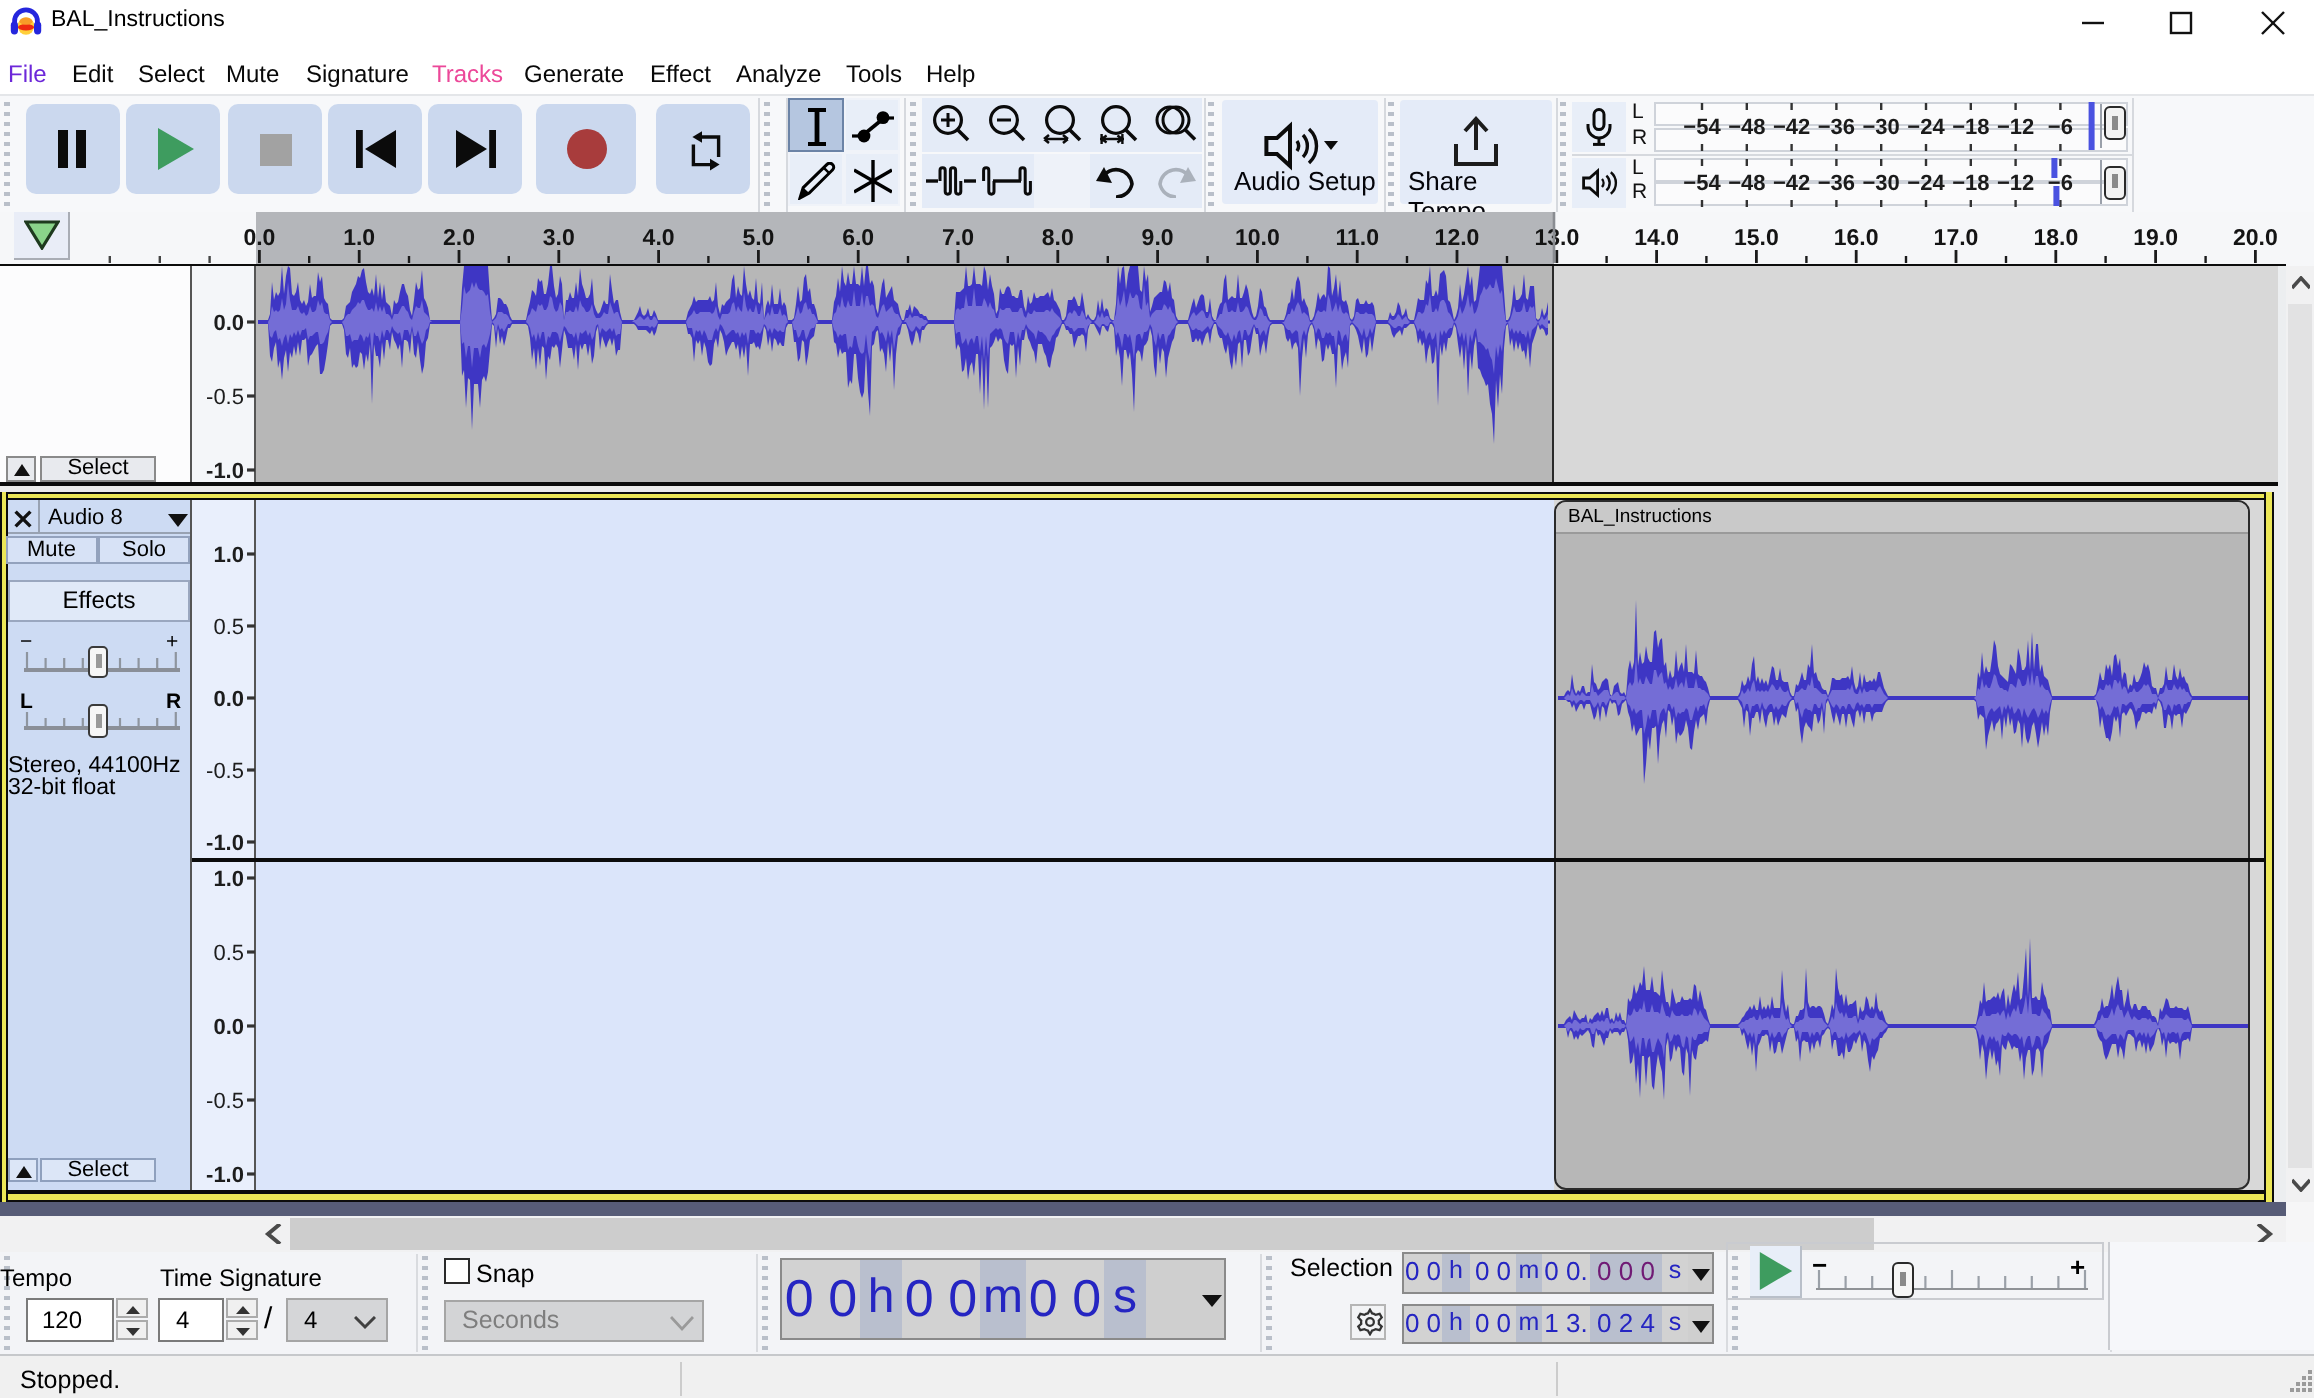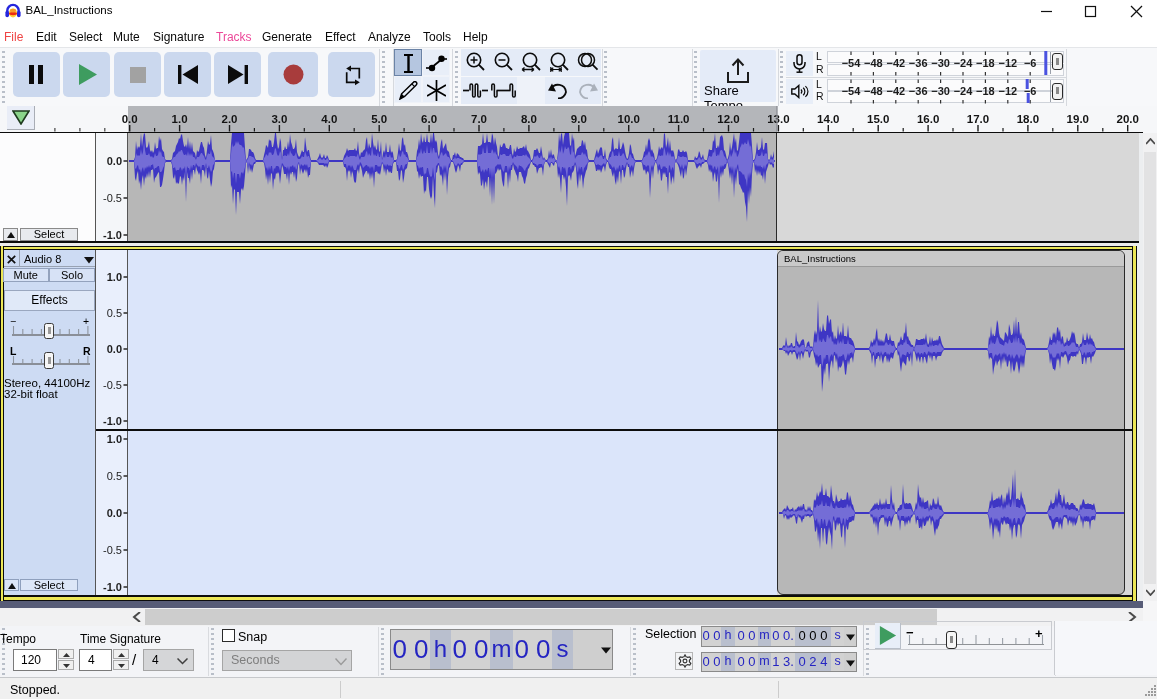--- a/index.html
+++ b/index.html
@@ -18,21 +18,21 @@
  </svg>
  <div class="tb" style="left:25.5px;top:4px;font-size:11.5px">BAL_Instructions</div>
  <svg class="a" style="left:1036px;top:0" width="121" height="23" viewBox="0 0 121 23">
   <line x1="5" y1="11.5" x2="16" y2="11.5" stroke="#111" stroke-width="1.2"></line>
   <rect x="49.5" y="6.5" width="10" height="10" fill="none" stroke="#111" stroke-width="1.2"></rect>
   <line x1="95" y1="6" x2="106" y2="17" stroke="#111" stroke-width="1.2"></line>
   <line x1="106" y1="6" x2="95" y2="17" stroke="#111" stroke-width="1.2"></line>
  </svg>
 </div>
 <div class="a" style="left:0;top:23px;width:1157px;height:24px;background:#fff">
-    <div class="tb" style="left:4px;top:7px;font-size:12px;color:#ef4444">File</div>
+    <div class="tb" style="left:4px;top:7px;font-size:12px;color:#6d28d9">File</div>
     <div class="tb" style="left:36px;top:7px;font-size:12px;color:#080808">Edit</div>
     <div class="tb" style="left:69px;top:7px;font-size:12px;color:#080808">Select</div>
     <div class="tb" style="left:113px;top:7px;font-size:12px;color:#080808">Mute</div>
     <div class="tb" style="left:153px;top:7px;font-size:12px;color:#080808">Signature</div>
     <div class="tb" style="left:216px;top:7px;font-size:12px;color:#ec4899">Tracks</div>
     <div class="tb" style="left:262px;top:7px;font-size:12px;color:#080808">Generate</div>
     <div class="tb" style="left:325px;top:7px;font-size:12px;color:#080808">Effect</div>
     <div class="tb" style="left:368px;top:7px;font-size:12px;color:#080808">Analyze</div>
     <div class="tb" style="left:423px;top:7px;font-size:12px;color:#080808">Tools</div>
     <div class="tb" style="left:463px;top:7px;font-size:12px;color:#080808">Help</div>
@@ -177,20 +177,30 @@
       <svg class="a" style="left:3px;top:5px" width="22" height="17" viewBox="0 0 22 17">
         <path d="M3 7 A8 8 0 0 1 18 10 A8 8 0 0 1 10 16.5" fill="none" stroke="#0b0b0b" stroke-width="1.8"></path>
         <path d="M0 8.5 L8 9.5 L4 1.5 Z" fill="#0b0b0b"></path>
       </svg>
     </div>
     <div class="a" style="left:573.3px;top:28.5px;width:28px;height:27px;background:#e4ebf7">
       <svg class="a" style="left:3px;top:5px" width="22" height="17" viewBox="0 0 22 17">
         <path d="M19 7 A8 8 0 0 0 4 10 A8 8 0 0 0 12 16.5" fill="none" stroke="#aab1bb" stroke-width="1.8"></path>
         <path d="M22 8.5 L14 9.5 L18 1.5 Z" fill="#aab1bb"></path>
       </svg>
+    </div>
+    <div class="a" style="left:611px;top:2px;width:78px;height:52px;background:#e4ebf8;border-radius:2px">
+      <svg class="a" style="left:21px;top:10px" width="38" height="26" viewBox="0 0 38 26">
+        <path d="M1.2 9 H6.5 L13 3 V23 L6.5 17 H1.2 Z" fill="none" stroke="#0b0b0b" stroke-width="2"></path>
+        <path d="M16.5 10.5 A4.5 4.5 0 0 1 16.5 15.5" fill="none" stroke="#0b0b0b" stroke-width="1.7"></path>
+        <path d="M19.5 7.5 A8 8 0 0 1 19.5 18.5" fill="none" stroke="#0b0b0b" stroke-width="1.7"></path>
+        <path d="M22.5 4.5 A11.5 11.5 0 0 1 22.5 21.5" fill="none" stroke="#0b0b0b" stroke-width="1.7"></path>
+        <path d="M30 10.5 L37 10.5 L33.5 15 Z" fill="#0b0b0b"></path>
+      </svg>
+      <div class="tb" style="left:6px;top:33px;font-size:13px;color:#05050a">Audio Setup</div>
     </div>
     <div class="a" style="left:700px;top:2px;width:76px;height:52px;background:#e4ebf8;border-radius:2px">
       <svg class="a" style="left:26px;top:8px" width="24" height="26" viewBox="0 0 24 26">
         <path d="M2 14 V24 H22 V14" fill="none" stroke="#1c1c1c" stroke-width="2"></path>
         <line x1="12" y1="3" x2="12" y2="17" stroke="#1c1c1c" stroke-width="2"></line>
         <path d="M6.5 7.5 L12 1.5 L17.5 7.5" fill="none" stroke="#1c1c1c" stroke-width="2"></path>
       </svg>
       <div class="tb" style="left:4px;top:33px;font-size:13px;color:#05050a">Share Tempo</div>
     </div>
     <div class="a" style="left:786px;top:2px;width:280px;height:27px">
@@ -591,21 +601,21 @@
         <path d="M8 1 L9.2 3.1 A5 5 0 0 1 11.2 3.9 L13.5 3.3 L14.7 5.4 L13 7.2 A5 5 0 0 1 13 9 L14.7 10.6 L13.5 12.7 L11.2 12.1 A5 5 0 0 1 9.2 12.9 L8 15 L6.8 12.9 A5 5 0 0 1 4.8 12.1 L2.5 12.7 L1.3 10.6 L3 9 A5 5 0 0 1 3 7.2 L1.3 5.4 L2.5 3.3 L4.8 3.9 A5 5 0 0 1 6.8 3.1 Z" fill="none" stroke="#333" stroke-width="1.3"></path>
         <circle cx="8" cy="8" r="2.2" fill="none" stroke="#333" stroke-width="1.3"></circle>
       </svg>
     </div>
     <div class="a" style="left:701px;top:0.5px;width:156px;height:20.5px;border:1px solid #8a8a8a;background:#cfcfcf">
       <div class="a" style="left:0px;top:0;width:19px;height:18.5px;background:#d2d2d2;color:#2525c2;font-size:13px;text-align:center;line-height:17.5px">0 0</div>
       <div class="a" style="left:19px;top:0;width:14px;height:18.5px;background:#b9bfce;color:#2525c2;font-size:12.5px;text-align:center;line-height:17.5px">h</div>
       <div class="a" style="left:33px;top:0;width:23px;height:18.5px;background:#d2d2d2;color:#2525c2;font-size:13px;text-align:center;line-height:17.5px">0 0</div>
       <div class="a" style="left:56px;top:0;width:13px;height:18.5px;background:#b9bfce;color:#2525c2;font-size:12.5px;text-align:center;line-height:17.5px">m</div>
       <div class="a" style="left:69px;top:0;width:24px;height:18.5px;background:#d2d2d2;color:#2525c2;font-size:13px;text-align:center;line-height:17.5px">0 0.</div>
-      <div class="a" style="left:93px;top:0;width:36px;height:18.5px;background:#b9bfce;color:#000000;font-size:13px;text-align:center;line-height:17.5px">0 0 0</div>
+      <div class="a" style="left:93px;top:0;width:36px;height:18.5px;background:#b9bfce;color:#701a75;font-size:13px;text-align:center;line-height:17.5px">0 0 0</div>
       <div class="a" style="left:129px;top:0;width:13px;height:18.5px;background:#d2d2d2;color:#2525c2;font-size:12.5px;text-align:center;line-height:17.5px">s</div>
       <svg class="a" style="left:143px;top:7.2px" width="11" height="7">
         <path d="M1 0.5 H10 L5.5 6.5 Z" fill="#111"></path>
       </svg>
     </div>
     <div class="a" style="left:701px;top:26px;width:156px;height:20.5px;border:1px solid #8a8a8a;background:#cfcfcf">
       <div class="a" style="left:0px;top:0;width:19px;height:18.5px;background:#d2d2d2;color:#2525c2;font-size:13px;text-align:center;line-height:17.5px">0 0</div>
       <div class="a" style="left:19px;top:0;width:14px;height:18.5px;background:#b9bfce;color:#2525c2;font-size:12.5px;text-align:center;line-height:17.5px">h</div>
       <div class="a" style="left:33px;top:0;width:23px;height:18.5px;background:#d2d2d2;color:#2525c2;font-size:13px;text-align:center;line-height:17.5px">0 0</div>
       <div class="a" style="left:56px;top:0;width:13px;height:18.5px;background:#b9bfce;color:#2525c2;font-size:12.5px;text-align:center;line-height:17.5px">m</div>

